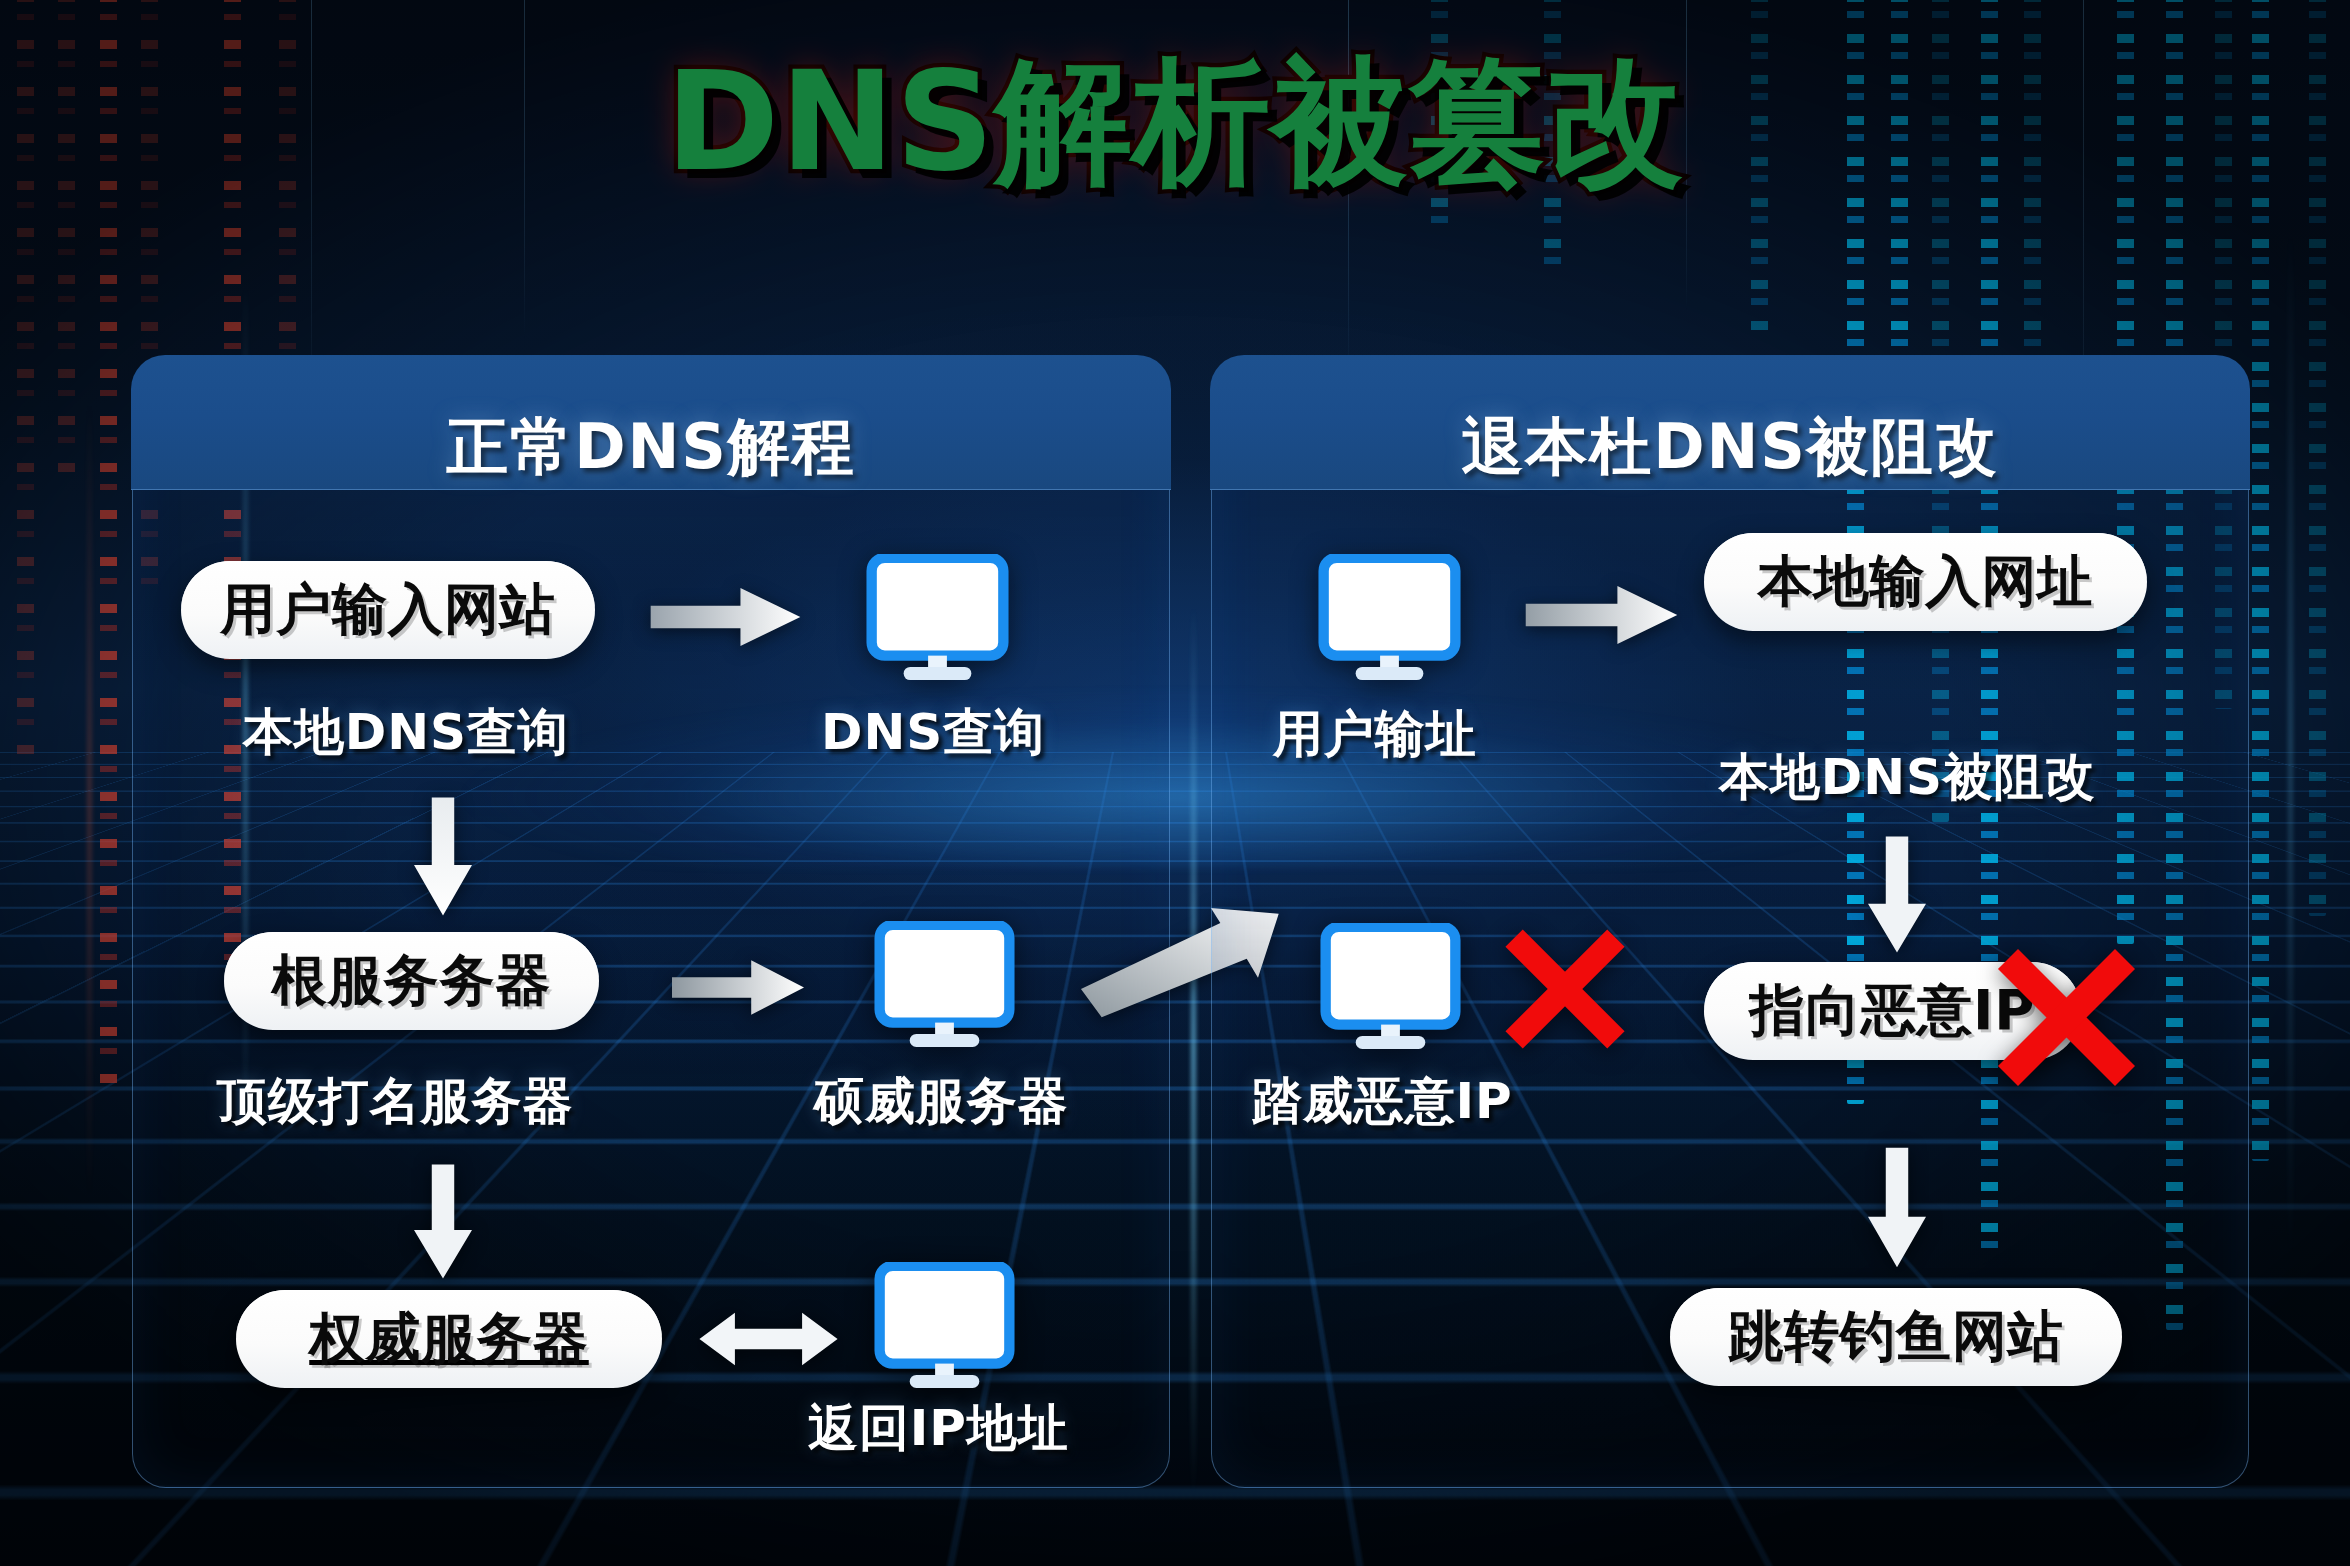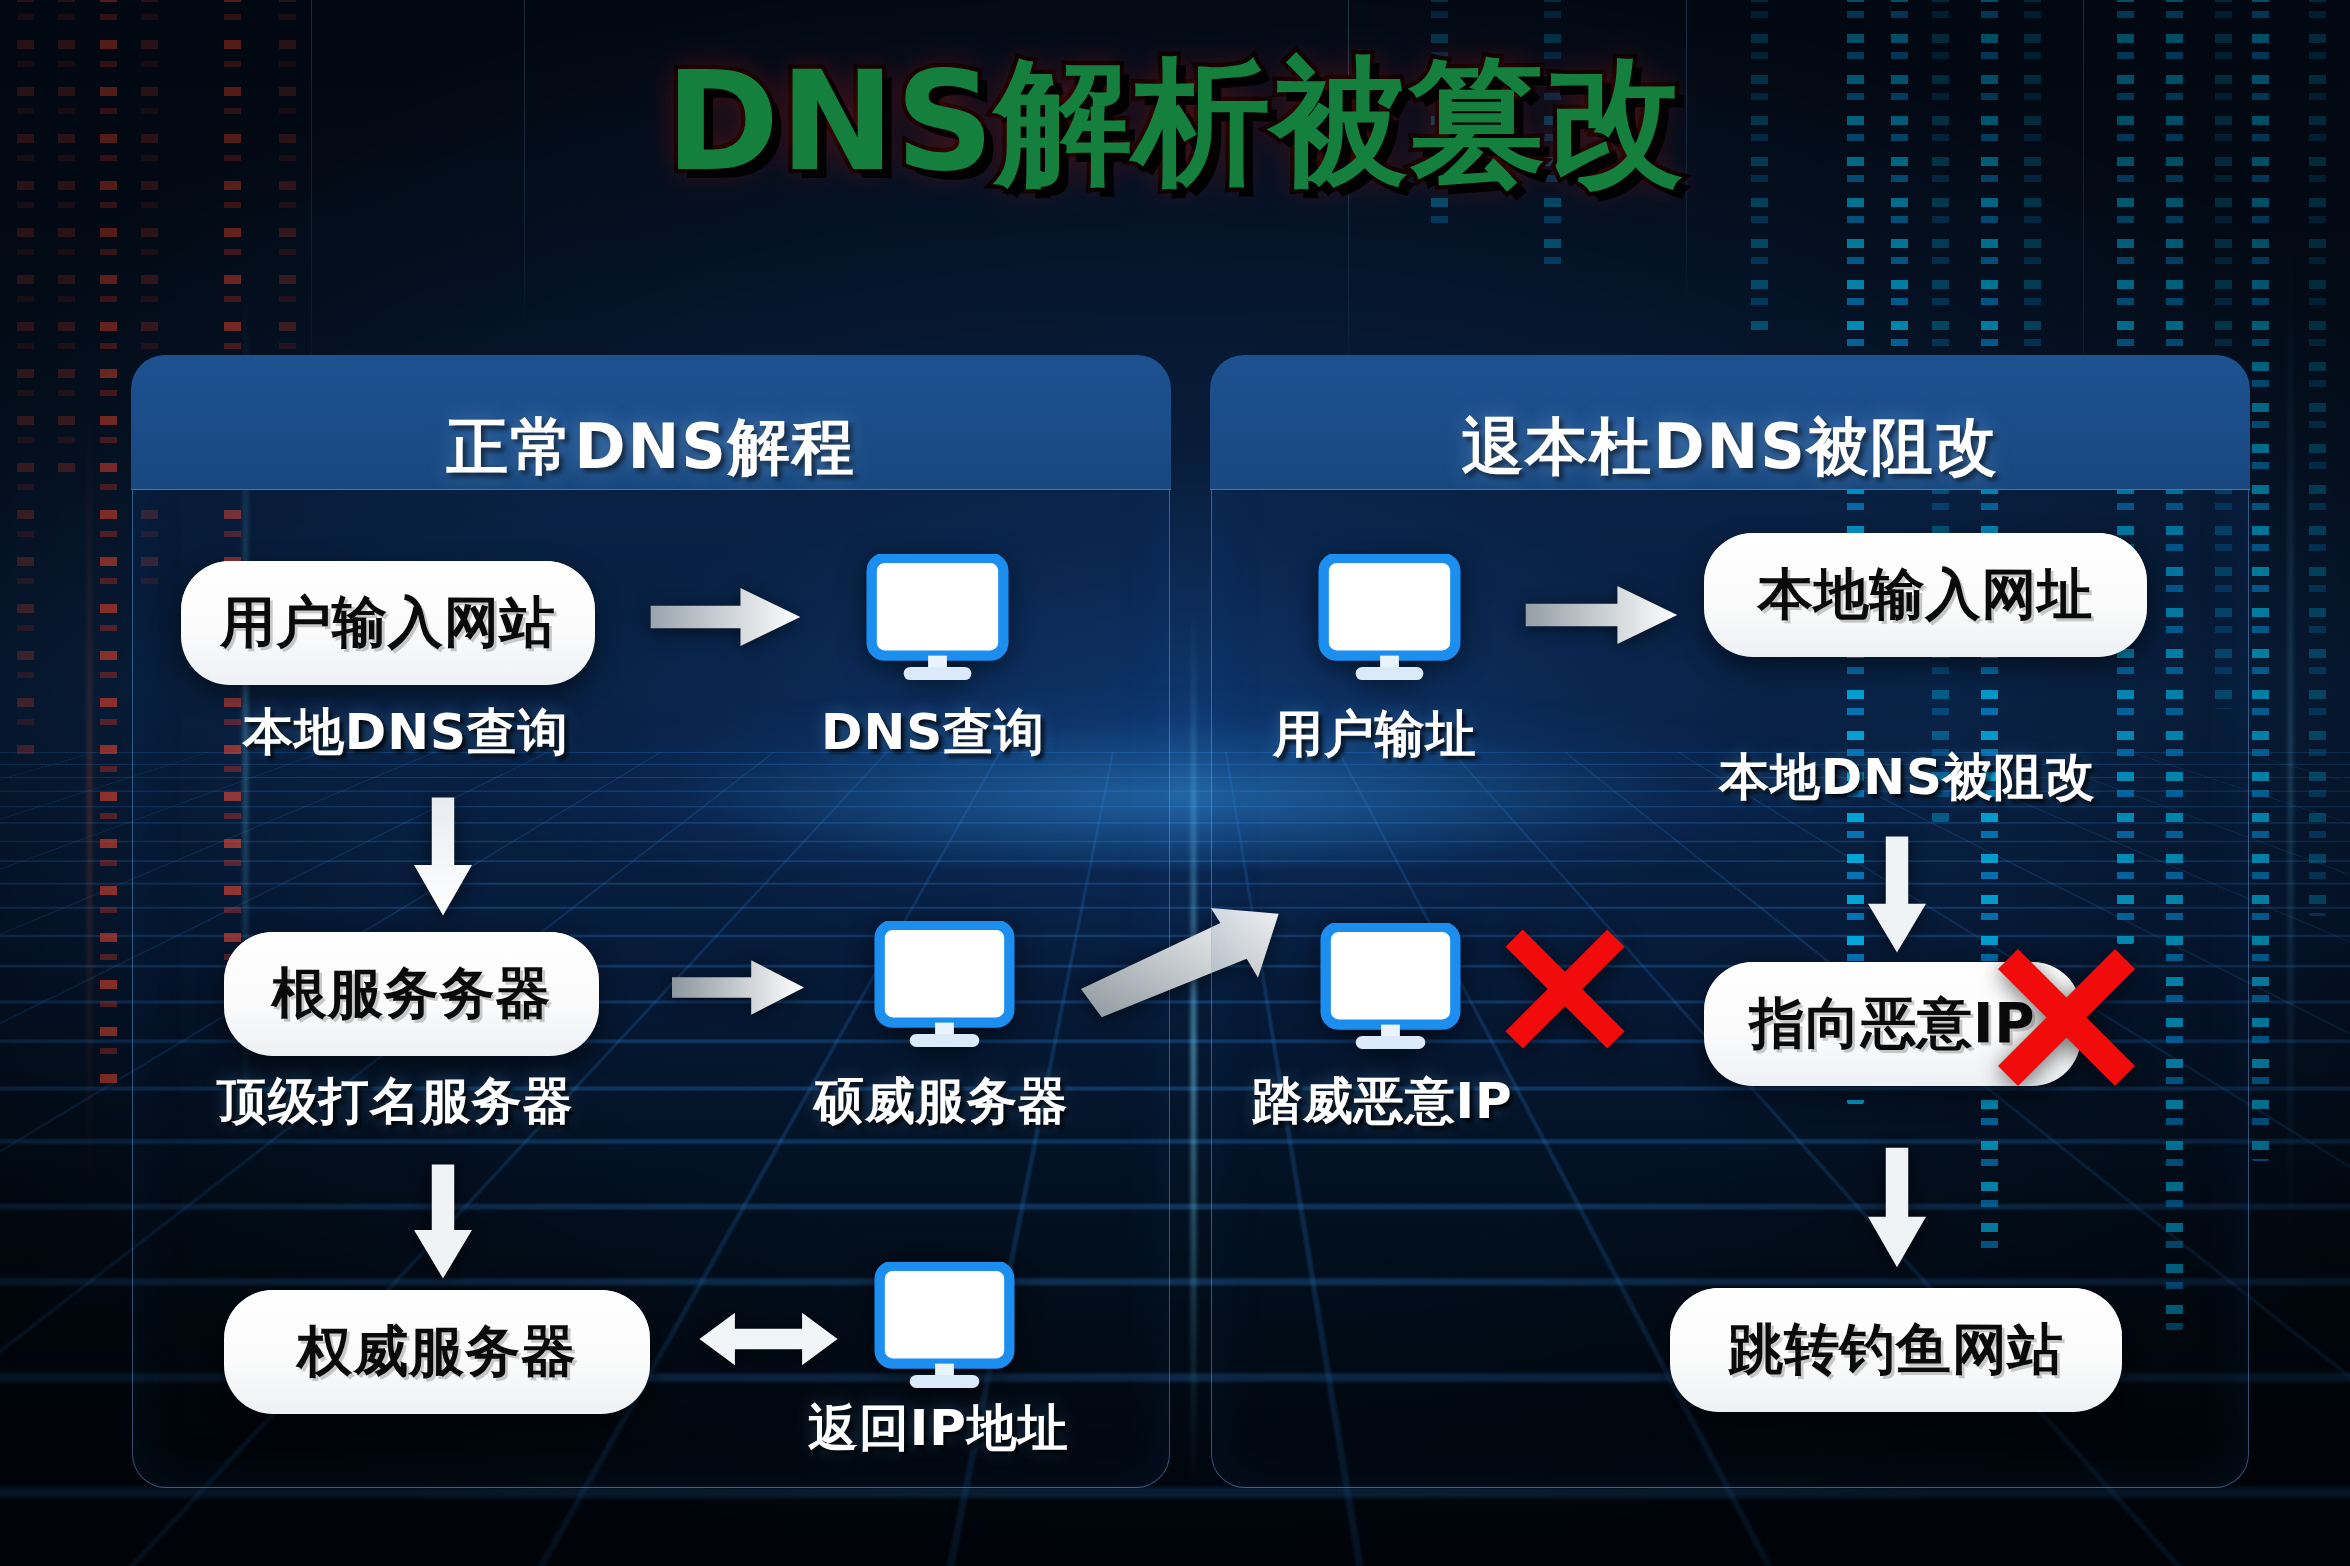--- a/index.html
+++ b/index.html
@@ -79,21 +79,21 @@
     text-shadow:3.8px 3.8px 5.6px rgba(0,0,0,.55), 0 0 21px rgba(170,215,255,.35);
     white-space:nowrap;
   }
 
   
   .pill{
     position:absolute;display:flex;align-items:center;justify-content:center;
     background:linear-gradient(180deg,#ffffff 0%,#fbfbfb 55%,#eef1f4 100%);
     border-radius:49px;
     box-shadow:0 9.4px 24.5px rgba(0,0,0,.50), inset 0 1.9px 0 rgba(255,255,255,.9);
-    height:124px;
+    height:98px;
   }
   .pill-txt{
     font-size:55px;font-weight:900;color:#0a0a0a;white-space:nowrap;letter-spacing:0.9px;
     text-shadow:2.8px 2.8px 0 rgba(0,0,0,.20);
   }
 
   
   .cap{
     position:absolute;font-size:50px;font-weight:800;color:#ffffff;white-space:nowrap;
     text-shadow:3.8px 3.8px 4.7px rgba(0,0,0,.80), 0 0 17px rgba(110,190,255,.30);
@@ -224,21 +224,21 @@
 </div>
 <div class="cap" style="left:217px;top:1068px;">顶级打名服务器</div>
 <div class="cap" style="left:814px;top:1068px;">硕威服务器</div>
 
 <div class="arr" style="left:414px;top:1164px;">
   <svg width="58" height="115" viewBox="0 0 62 122">
     <path d="M19 0 L43 0 L43 70 L62 70 L31 122 L0 70 L19 70 Z" fill="#f0f3f6"></path>
   </svg>
 </div>
 
-<div class="pill" style="left:224px;top:1290px;width:426px;">
+<div class="pill" style="left:236px;top:1290px;width:426px;text-decoration:underline;">
   <span class="pill-txt">权威服务器</span>
 </div>
 <div class="arr" style="left:699px;top:1311px;">
   <svg width="139" height="56" viewBox="0 0 148 60">
     <path d="M0 30 L38 2 L38 19 L110 19 L110 2 L148 30 L110 58 L110 41 L38 41 L38 58 Z" fill="#f2f5f8"></path>
   </svg>
 </div>
 <div class="mon" style="left:874px;top:1262px;">
   <svg width="141" height="128" viewBox="0 0 150 136">
     <rect x="6" y="4" width="138" height="104" rx="14" fill="#ffffff" stroke="#1b8ef0" stroke-width="11"></rect>

